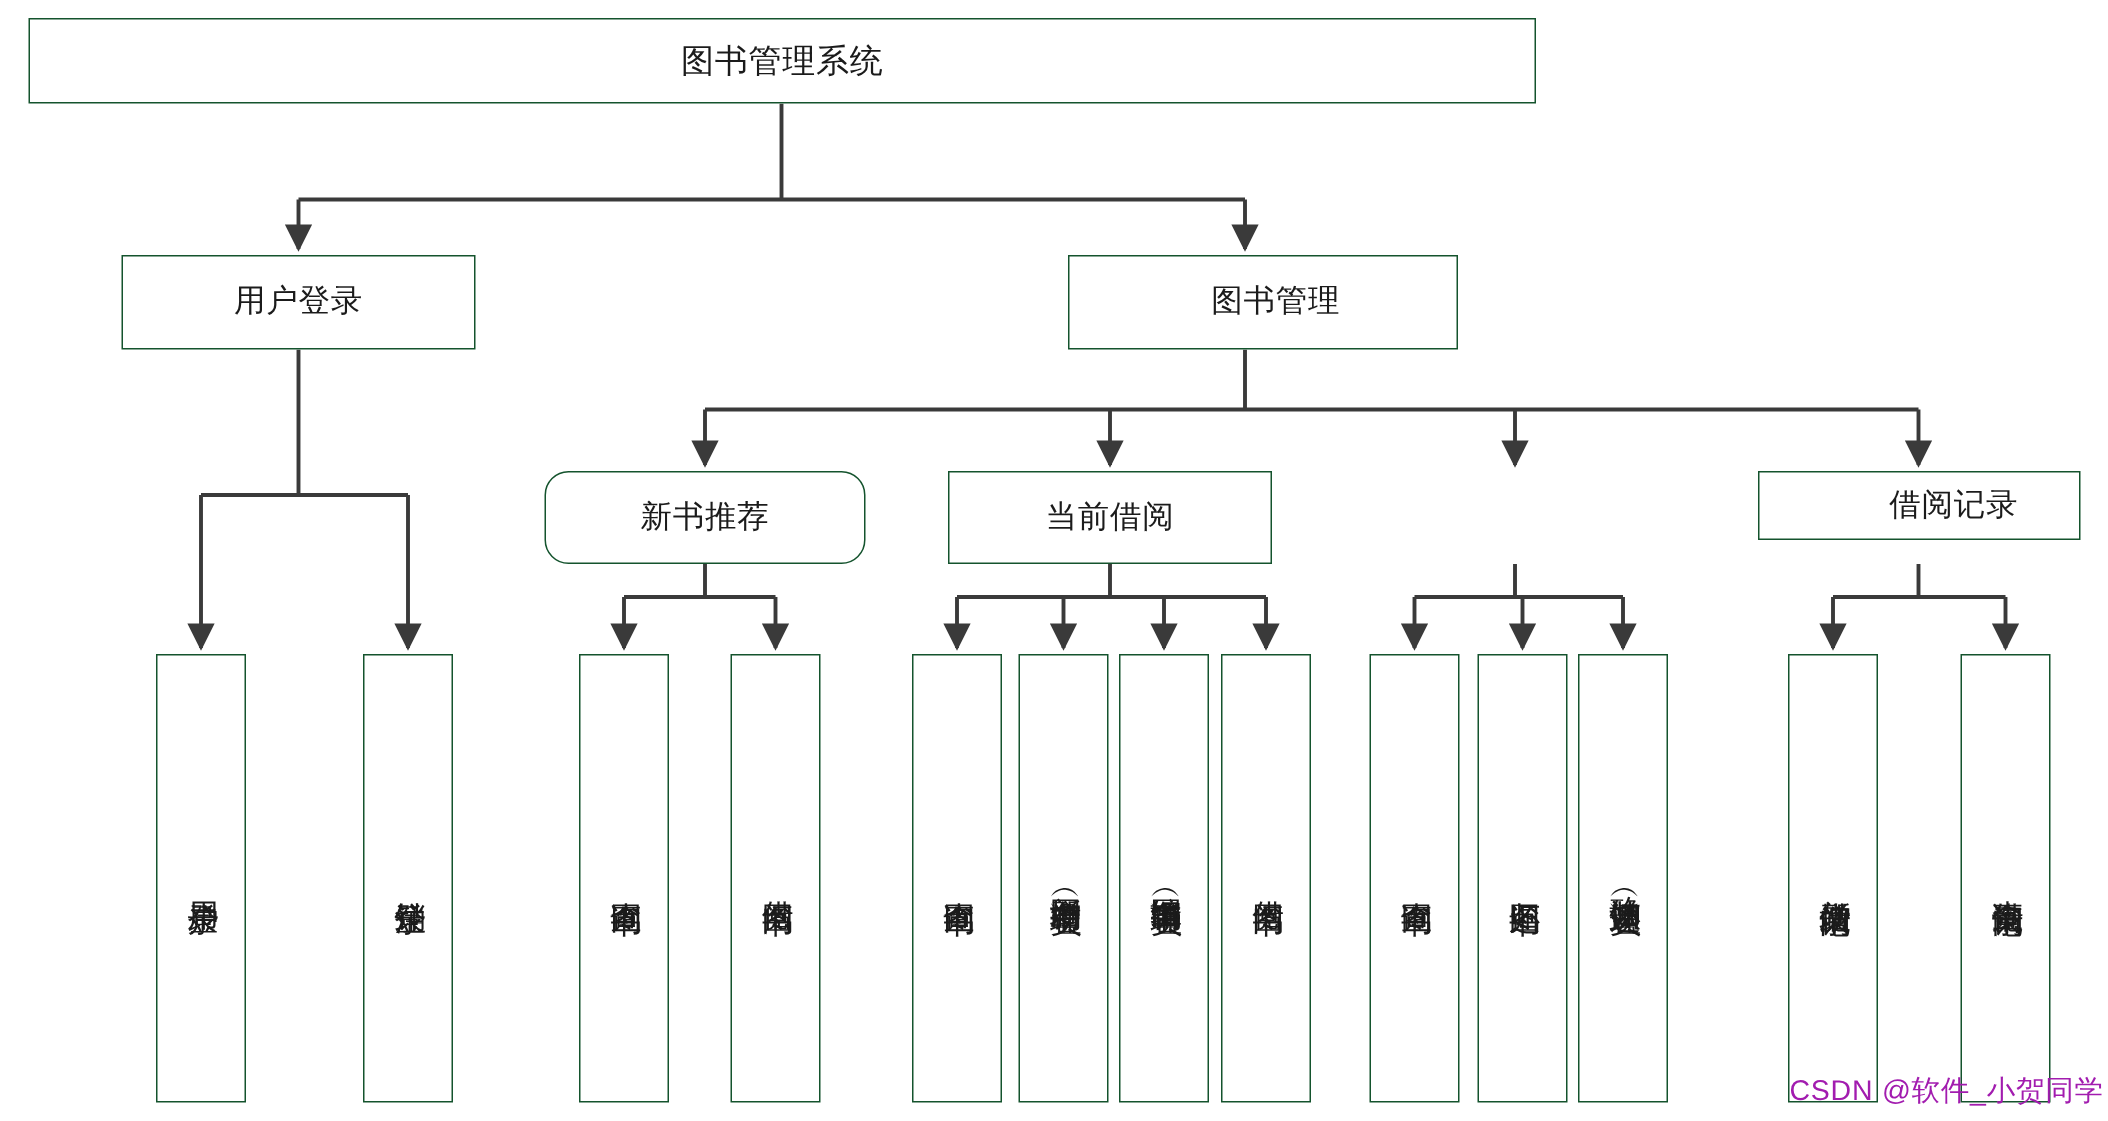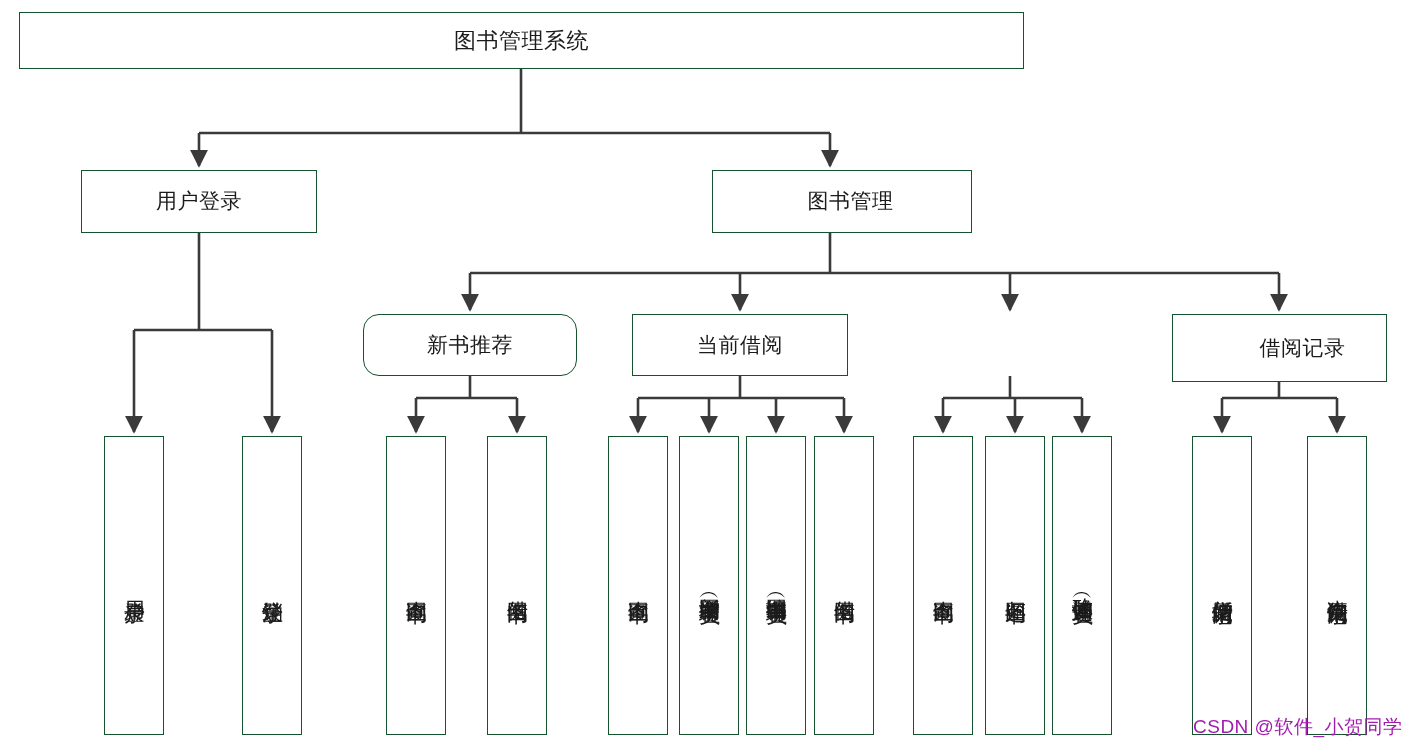--- a/index.html
+++ b/index.html
@@ -116,21 +116,21 @@
     </g>
   </svg>
 
   <div class="node node-h node-root" style="left: 19px; top: 12px; width: 1005px; height: 57px;">图书管理系统</div>
 
   <div class="node node-h" style="left: 81px; top: 170px; width: 236px; height: 63px;">用户登录</div>
   <div class="node node-h" style="left: 712px; top: 170px; width: 260px; height: 63px; padding-left: 17px;">图书管理</div>
 
   <div class="node node-h" style="left: 363px; top: 314px; width: 214px; height: 62px; border-radius: 16px;">新书推荐</div>
   <div class="node node-h" style="left: 632px; top: 314px; width: 216px; height: 62px;">当前借阅</div>
-  <div class="node node-h" style="left: 1172px; top: 314px; width: 215px; height: 68px; padding-left: 46px;">借阅记录</div>
+  <div class="node node-h" style="left: 1172px; top: 314px; width: 215px; height: 46px; padding-left: 46px;">借阅记录</div>
 
   <div class="node node-v" style="left: 104px; top: 436px; width: 60px; height: 299px;">用户登录</div>
   <div class="node node-v" style="left: 242px; top: 436px; width: 60px; height: 299px;">注销登录</div>
   <div class="node node-v" style="left: 386px; top: 436px; width: 60px; height: 299px;">查询图书</div>
   <div class="node node-v" style="left: 487px; top: 436px; width: 60px; height: 299px;">借阅图书</div>
   <div class="node node-v" style="left: 608px; top: 436px; width: 60px; height: 299px;">查询图书</div>
   <div class="node node-v" style="left: 679px; top: 436px; width: 60px; height: 299px;">新增图书（管理员）</div>
   <div class="node node-v" style="left: 746px; top: 436px; width: 60px; height: 299px;">编辑图书（管理员）</div>
   <div class="node node-v" style="left: 814px; top: 436px; width: 60px; height: 299px;">借阅图书</div>
   <div class="node node-v" style="left: 913px; top: 436px; width: 60px; height: 299px;">查询图书</div>

